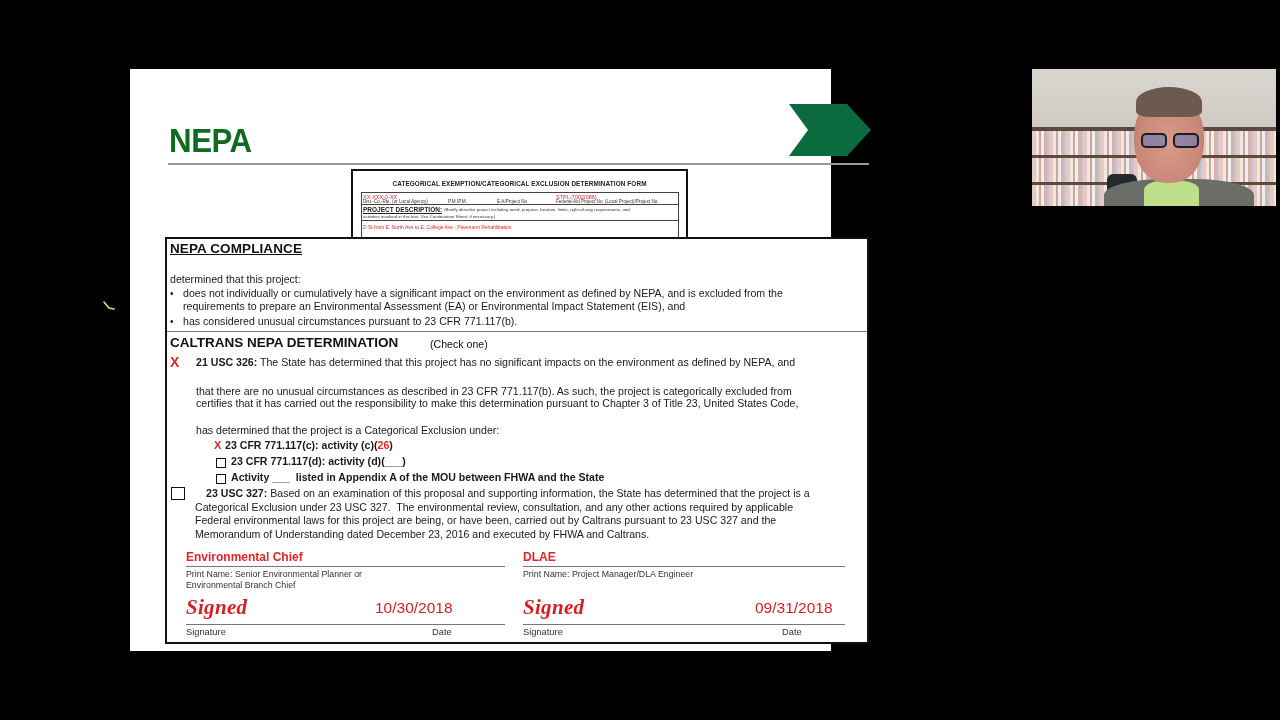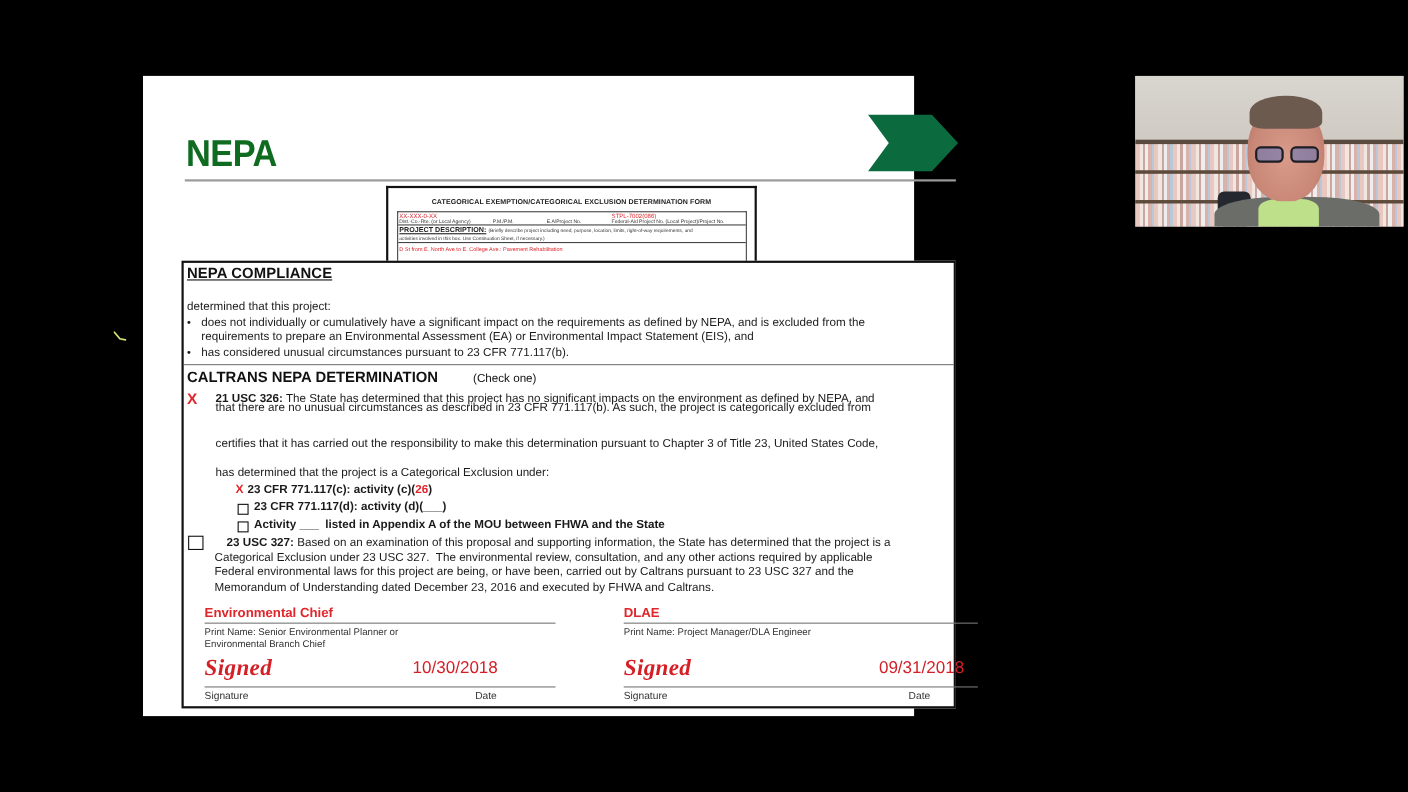--- a/index.html
+++ b/index.html
@@ -139,34 +139,34 @@
       </div>
       <span class="mini-desc">D St from E. North Ave to E. College Ave.: Pavement Rehabilitation</span>
     </div>
   </div>
 
   <div class="doc">
     <div class="sec1">
       <div class="h-compliance">NEPA COMPLIANCE</div>
       <div class="p" style="left:3px; top:34px;">determined that this project:</div>
       <span class="bullet" style="top:49px;">•</span>
-      <div class="p" style="left:16px; top:48px;">does not individually or cumulatively have a significant impact on the requirements as defined by NEPA, and is excluded from the</div>
+      <div class="p" style="left:16px; top:48px;">does not individually or cumulatively have a significant impact on the environment as defined by NEPA, and is excluded from the</div>
       <div class="p" style="left:16px; top:61px;">requirements to prepare an Environmental Assessment (EA) or Environmental Impact Statement (EIS), and</div>
       <span class="bullet" style="top:77px;">•</span>
       <div class="p" style="left:16px; top:76px;">has considered unusual circumstances pursuant to 23 CFR 771.117(b).</div>
     </div>
 
     <div class="h-det">CALTRANS NEPA DETERMINATION</div>
     <div class="h-det-note">(Check one)</div>
 
     <span class="mark-x" style="left:3px; top:115px; font-size:14px;">X</span>
     <div class="p" style="left:29px; top:117px;">
       <span class="bold">21 USC 326</span><span class="bold">:</span><span> The State has determined that this project has no significant impacts on the environment as defined by NEPA, and</span>
     </div>
-    <div class="p" style="left:29px; top:126px;">that there are no unusual circumstances as described in 23 CFR 771.117(b). As such, the project is categorically excluded from</div>
+    <div class="p" style="left:29px; top:146px;">that there are no unusual circumstances as described in 23 CFR 771.117(b). As such, the project is categorically excluded from</div>
     <div class="p" style="left:29px; top:157.5px;">certifies that it has carried out the responsibility to make this determination pursuant to Chapter 3 of Title 23, United States Code,</div>
     <div class="p" style="left:29px; top:184.5px;">has determined that the project is a Categorical Exclusion under:</div>
 
     <span class="mark-x" style="left:47px; top:200px; font-size:11px;">X</span>
     <div class="p bold" style="left:58px; top:200px;">
       <span>23 CFR 771.117(c): activity (c)(</span><span class="red">26</span><span>)</span>
     </div>
     <span class="checkbox" style="left:49px; top:219px; width:10px; height:10px;"></span>
     <div class="p bold" style="left:64px; top:216px;">23 CFR 771.117(d): activity (d)(___)</div>
     <span class="checkbox" style="left:49px; top:235px; width:10px; height:10px;"></span>
@@ -187,21 +187,21 @@
         <div>Print Name: Senior Environmental Planner or</div>
         <div>Environmental Branch Chief</div>
       </div>
       <div class="sig-signed">Signed</div>
       <div class="sig-date" style="left:189px;">10/30/2018</div>
       <div class="sig-rule" style="top:74px; width:319px;"></div>
       <div class="sig-lbl" style="left:0;">Signature</div>
       <div class="sig-lbl" style="left:246px;">Date</div>
     </div>
 
-    <div class="sig-block" style="left:356px; width:322px;margin-left:44px;">
+    <div class="sig-block" style="left:356px; width:322px;">
       <div class="sig-role">DLAE</div>
       <div class="sig-rule" style="top:16px; width:322px;"></div>
       <div class="sig-print">
         <div>Print Name: Project Manager/DLA Engineer</div>
         <div></div>
       </div>
       <div class="sig-signed">Signed</div>
       <div class="sig-date" style="left:232px;">09/31/2018</div>
       <div class="sig-rule" style="top:74px; width:322px;"></div>
       <div class="sig-lbl" style="left:0;">Signature</div>

